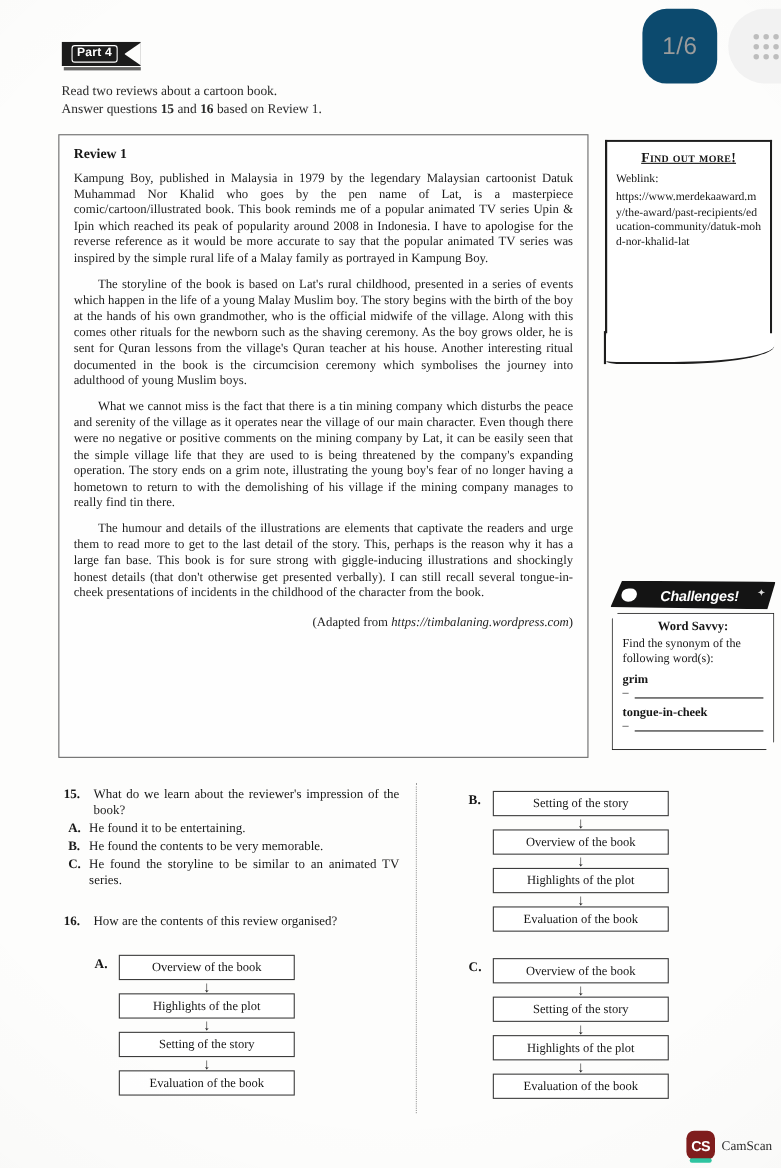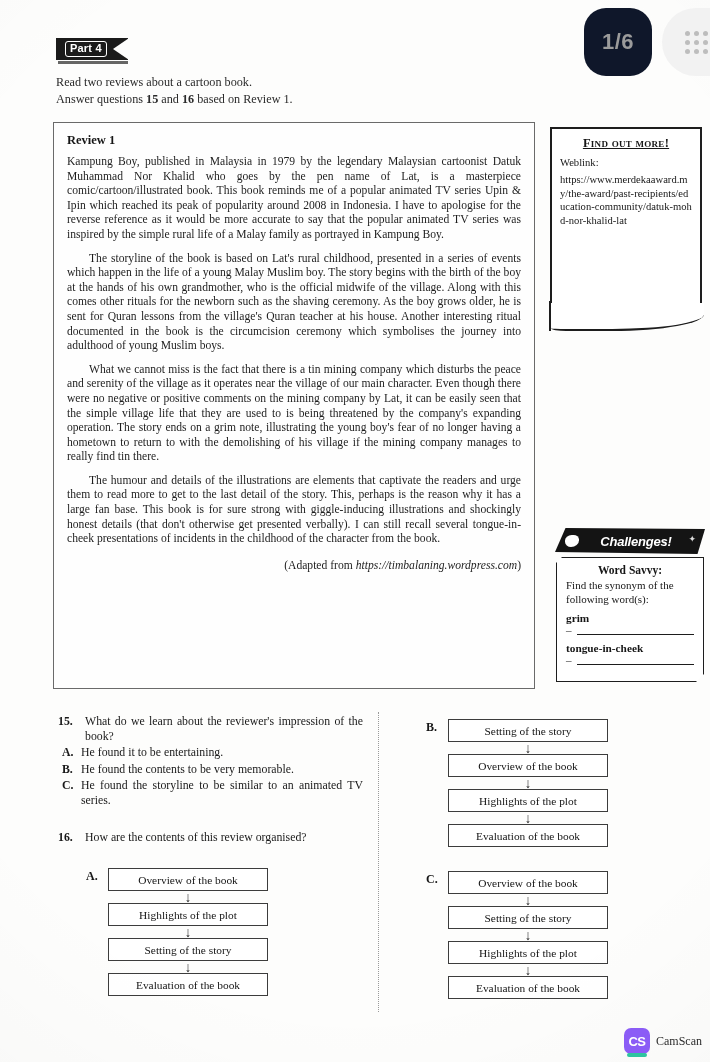--- a/index.html
+++ b/index.html
@@ -38,29 +38,28 @@
     right: 0;
     display: flex;
     align-items: center;
     gap: 10px;
     z-index: 70;
   }
   .page-pill {
     width: 68px;
     height: 68px;
     border-radius: 22px;
-    background: #0f172a;
+    background: #0c4a6e;
     display: flex;
     align-items: center;
     justify-content: center;
     font-family: "Liberation Sans", sans-serif;
     font-size: 22px;
     color: #9b9b9b;
     letter-spacing: .5px;
-    font-weight: bold;
   }
   .apps-pill {
     width: 68px;
     height: 68px;
     border-radius: 34px 0 0 34px;
     background: #f2f2f2;
     display: flex;
     align-items: center;
     justify-content: center;
     margin-right: -20px;
@@ -402,21 +401,21 @@
     bottom: 8px;
     display: flex;
     align-items: center;
     gap: 6px;
     z-index: 65;
   }
   .cs-logo {
     width: 26px;
     height: 26px;
     border-radius: 7px;
-    background: #8b5cf6;
+    background: #7f1d1d;
     color: #ffffff;
     font-family: "Liberation Sans", sans-serif;
     font-weight: bold;
     font-size: 13px;
     display: flex;
     align-items: center;
     justify-content: center;
     position: relative;
     letter-spacing: -0.5px;
   }

